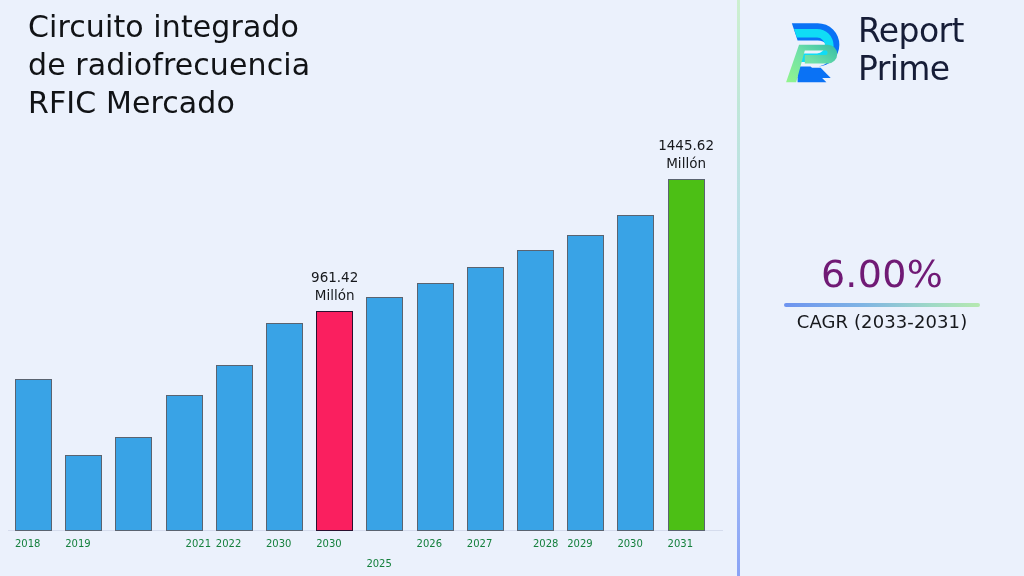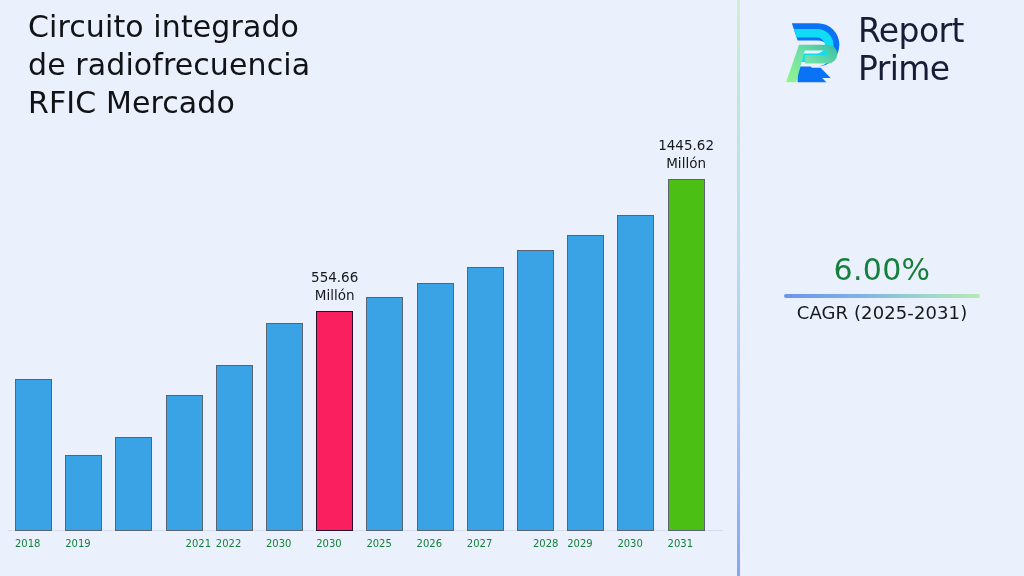--- a/index.html
+++ b/index.html
@@ -68,21 +68,21 @@
   }
   .logo-mark{position:absolute;left:0;top:4px;width:72px;height:72px;}
   .logo-text{
     position:absolute;left:82px;top:0px;
     font-size:33px;line-height:1.14;font-weight:normal;
     color:#161d37;letter-spacing:-0.6px;white-space:pre-line;
   }
 
   .cagr-block{position:absolute;left:10px;top:252px;width:264px;text-align:center;}
   .cagr-value{
-    font-size:30px;color:#15803d;font-weight:400;letter-spacing:0.3px;
+    font-size:38px;color:#701a75;font-weight:400;letter-spacing:0.3px;
   }
   .cagr-rule{
     margin:7px auto 4px auto;width:196px;height:4px;border-radius:2px;
     background:linear-gradient(to right,#6d93f0 0%,#7fb4e4 40%,#9fd9c6 75%,#b6e9b0 100%);
   }
   .cagr-caption{
     font-size:18px;color:#16181c;letter-spacing:0.1px;
   }
 </style>
 </head>
@@ -110,21 +110,21 @@
           <div class="bar blue" style="height: 136px;"></div>
         </div>
         <div class="bar-slot" style="left: 207.8px; height: 401px;">
           <div class="bar blue" style="height: 166px;"></div>
         </div>
         <div class="bar-slot" style="left: 258px; height: 401px;">
           <div class="bar blue" style="height: 208px;"></div>
         </div>
         <div class="bar-slot" style="left: 308.2px; height: 401px;">
           <div class="bar pink" style="height: 220px;"></div>
-          <div class="bar-label" style="bottom: 226px; white-space: pre-line;">554.66
+          <div class="bar-label" style="bottom: 226px; white-space: pre-line;">961.42
 Millón</div>
         </div>
         <div class="bar-slot" style="left: 358.4px; height: 401px;">
           <div class="bar blue" style="height: 234px;"></div>
         </div>
         <div class="bar-slot" style="left: 408.6px; height: 401px;">
           <div class="bar blue" style="height: 248px;"></div>
         </div>
         <div class="bar-slot" style="left: 458.8px; height: 401px;">
           <div class="bar blue" style="height: 264px;"></div>
@@ -145,21 +145,21 @@
         </div>
       </div>
     <div class="xaxis" id="xaxis-layer">
         <div class="xtick" style="left: 7px;">2018</div>
         <div class="xtick" style="left: 57.2px;">2019</div>
         <div class="xtick" style="left: 107.4px; margin-top: 40px;">2020</div>
         <div class="xtick" style="left: 157.6px; margin-left: 20px;">2021</div>
         <div class="xtick" style="left: 207.8px;">2022</div>
         <div class="xtick" style="left: 258px;">2030</div>
         <div class="xtick" style="left: 308.2px;">2030</div>
-        <div class="xtick" style="left: 358.4px;">2025</div>
+        <div class="xtick" style="left: 358.4px; margin-top: 20px;">2025</div>
         <div class="xtick" style="left: 408.6px;">2026</div>
         <div class="xtick" style="left: 458.8px;">2027</div>
         <div class="xtick" style="left: 509px; margin-left: 16px;">2028</div>
         <div class="xtick" style="left: 559.2px;">2029</div>
         <div class="xtick" style="left: 609.4px;">2030</div>
         <div class="xtick" style="left: 659.6px;">2031</div>
       </div>
   </div>
 
   <div class="divider"></div>
@@ -186,17 +186,17 @@
           <path d="M14 92 L32 40 H72 A13 13 0 0 1 72 66 H40 V54 H70 A4 4 0 0 0 70 48 H40 L28 92 Z" fill="url(#gGreen)"></path>
         </svg>
       </div>
       <div class="logo-text">Report
 Prime</div>
     </div>
 
     <div class="cagr-block">
       <div class="cagr-value">6.00%</div>
       <div class="cagr-rule"></div>
-      <div class="cagr-caption">CAGR (2025-2031)</div>
+      <div class="cagr-caption">CAGR (2033-2031)</div>
     </div>
 
   </div>
 </div>
 
 </body></html>

